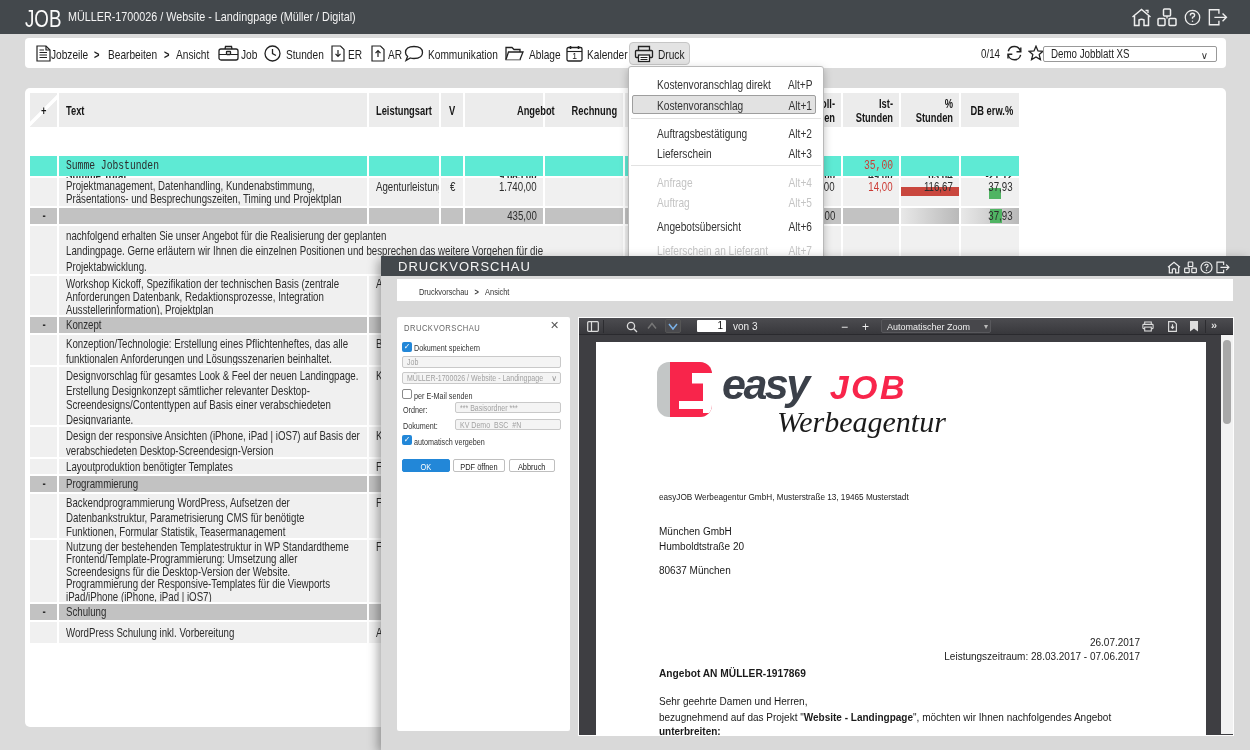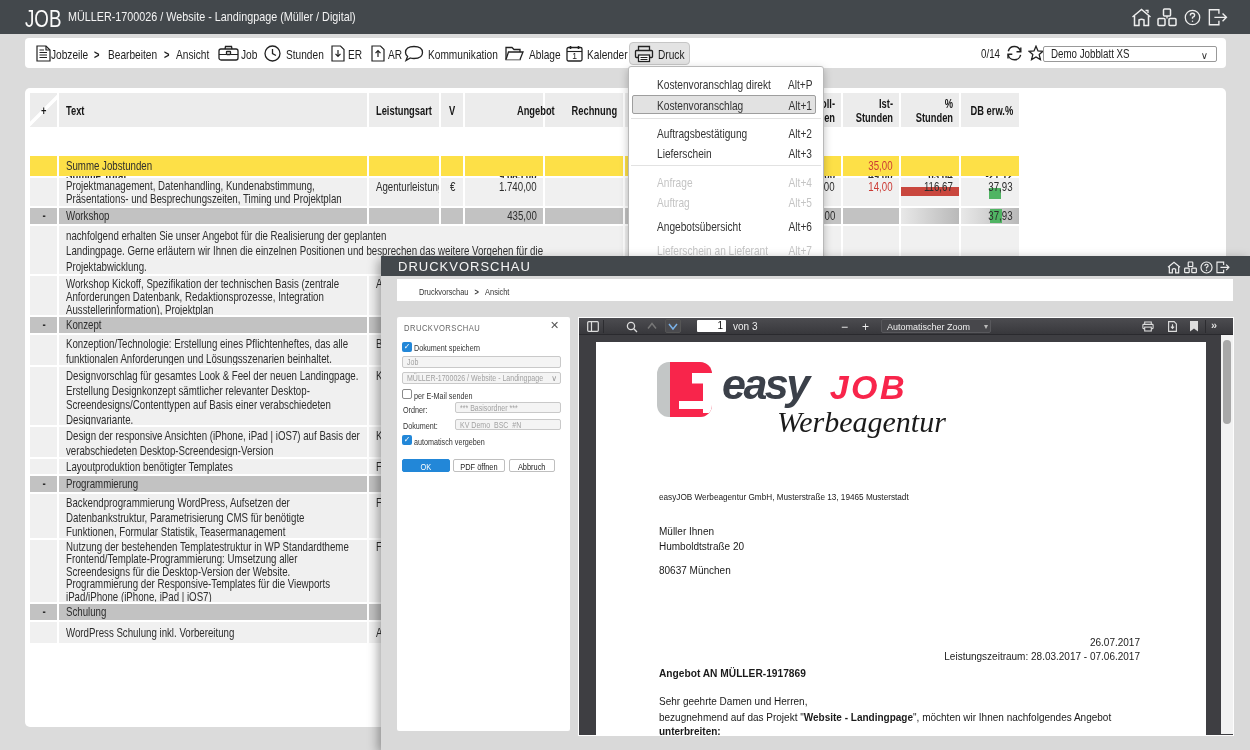--- a/index.html
+++ b/index.html
@@ -223,21 +223,21 @@
 <div class="gap" style="left:337px;height:25px;"></div>
 <div class="gap" style="left:409px;height:25px;"></div>
 <div class="gap" style="left:433px;height:25px;"></div>
 <div class="gap" style="left:513px;height:25px;"></div>
 <div class="gap" style="left:593px;height:25px;"></div>
 <div class="gap" style="left:738px;height:25px;"></div>
 <div class="gap" style="left:811px;height:25px;"></div>
 <div class="gap" style="left:869px;height:25px;"></div>
 <div class="gap" style="left:929px;height:25px;"></div>
 </div>
-<div class="row" style="top:68px;height:20px;background:#fde047;">
+<div class="row" style="top:68px;height:20px;background:#5eead4;font-family:Liberation Mono, monospace;">
 <div class="cell mid" style="left:29px;width:308px;top:0;height:20px;">
         <span class="tx">Summe Jobstunden</span>
       </div>
 <div class="cell num mid" style="left:813px;width:56px;top:0;height:20px;">
         <span class="tx"><span class="red">35,00</span></span>
       </div>
 <div class="gap" style="left:27px;height:20px;"></div>
 <div class="gap" style="left:337px;height:20px;"></div>
 <div class="gap" style="left:409px;height:20px;"></div>
 <div class="gap" style="left:433px;height:20px;"></div>
@@ -269,23 +269,20 @@
 <div class="gap" style="left:811px;height:28px;"></div>
 <div class="gap" style="left:869px;height:28px;"></div>
 <div class="gap" style="left:929px;height:28px;"></div>
 </div>
 <div class="row" style="top:120px;height:16px;background:#c2c2c2;">
 <div style="position:absolute;left:871px;top:0;width:58px;height:16px;background:linear-gradient(90deg,#e8e8e8,#b9b9b9);"></div>
 <div style="position:absolute;left:931px;top:0;width:58px;height:16px;background:linear-gradient(90deg,#e8e8e8,#b9b9b9);"></div>
 <div style="position:absolute;left:960px;top:1px;width:12px;height:14px;background:#50b463;"></div>
 <div class="cell ctr mid" style="left:0px;width:27px;top:0;height:16px;">
         <span class="tx"><b>-</b></span>
-      </div>
-<div class="cell mid" style="left:29px;width:308px;top:0;height:16px;">
-        <span class="tx">Workshop</span>
       </div>
 <div class="cell num mid" style="left:435px;width:78px;top:0;height:16px;">
         <span class="tx">435,00</span>
       </div>
 <div class="cell num mid" style="left:740px;width:71px;top:0;height:16px;">
         <span class="tx">8,00</span>
       </div>
 <div class="cell num mid" style="left:931px;width:58px;top:0;height:16px;">
         <span class="tx">37,93</span>
       </div>
@@ -595,21 +592,21 @@
             <rect x="0" y="0" width="55" height="55" fill="#c3c6c6"></rect>
             <rect x="13" y="0" width="42" height="55" fill="#f8254b"></rect>
             <rect x="35" y="11" width="20" height="10.5" fill="#fff"></rect>
             <rect x="46" y="11" width="9" height="40" fill="#fff"></rect>
             <rect x="22" y="39" width="27" height="8" fill="#fff"></rect>
           </g>
         </svg>
       <div style="position:absolute;left:126px;top:18px;font-size:43px;font-weight:bold;font-style:italic;color:#3b4049;letter-spacing:-2.5px;">easy<span style="font-size:34px;color:#f8254b;letter-spacing:2.5px;margin-left:22px;">JOB</span></div>
       <div style="position:absolute;left:181px;top:63px;font-family:'Liberation Serif',serif;font-style:italic;font-size:30px;color:#1a1a1a;">Werbeagentur</div>
       <div class="dtx" style="left:63px;top:151px;font-size:8.2px;">easyJOB Werbeagentur GmbH, Musterstraße 13, 19465 Musterstadt</div>
-      <div class="dtx" style="left:63px;top:184px;">Müller Ihnen</div>
+      <div class="dtx" style="left:63px;top:184px;">München GmbH</div>
       <div class="dtx" style="left:63px;top:199px;">Humboldtstraße 20</div>
       <div class="dtx" style="left:63px;top:223px;">80637 München</div>
       <div class="dtx" style="right:66px;top:295px;">26.07.2017</div>
       <div class="dtx" style="right:66px;top:309px;">Leistungszeitraum: 28.03.2017 - 07.06.2017</div>
       <div class="dtx" style="left:63px;top:326px;font-weight:bold;font-size:10.2px;">Angebot AN MÜLLER-1917869</div>
       <div class="dtx" style="left:63px;top:354px;">Sehr geehrte Damen und Herren,</div>
       <div class="dtx" style="left:63px;top:370px;">bezugnehmend auf das Projekt "<b>Website - Landingpage</b>", möchten wir Ihnen nachfolgendes Angebot</div>
       <div class="dtx" style="left:63px;top:384px;font-weight:bold;">unterbreiten:</div>
     </div>
     <div id="pscroll">

